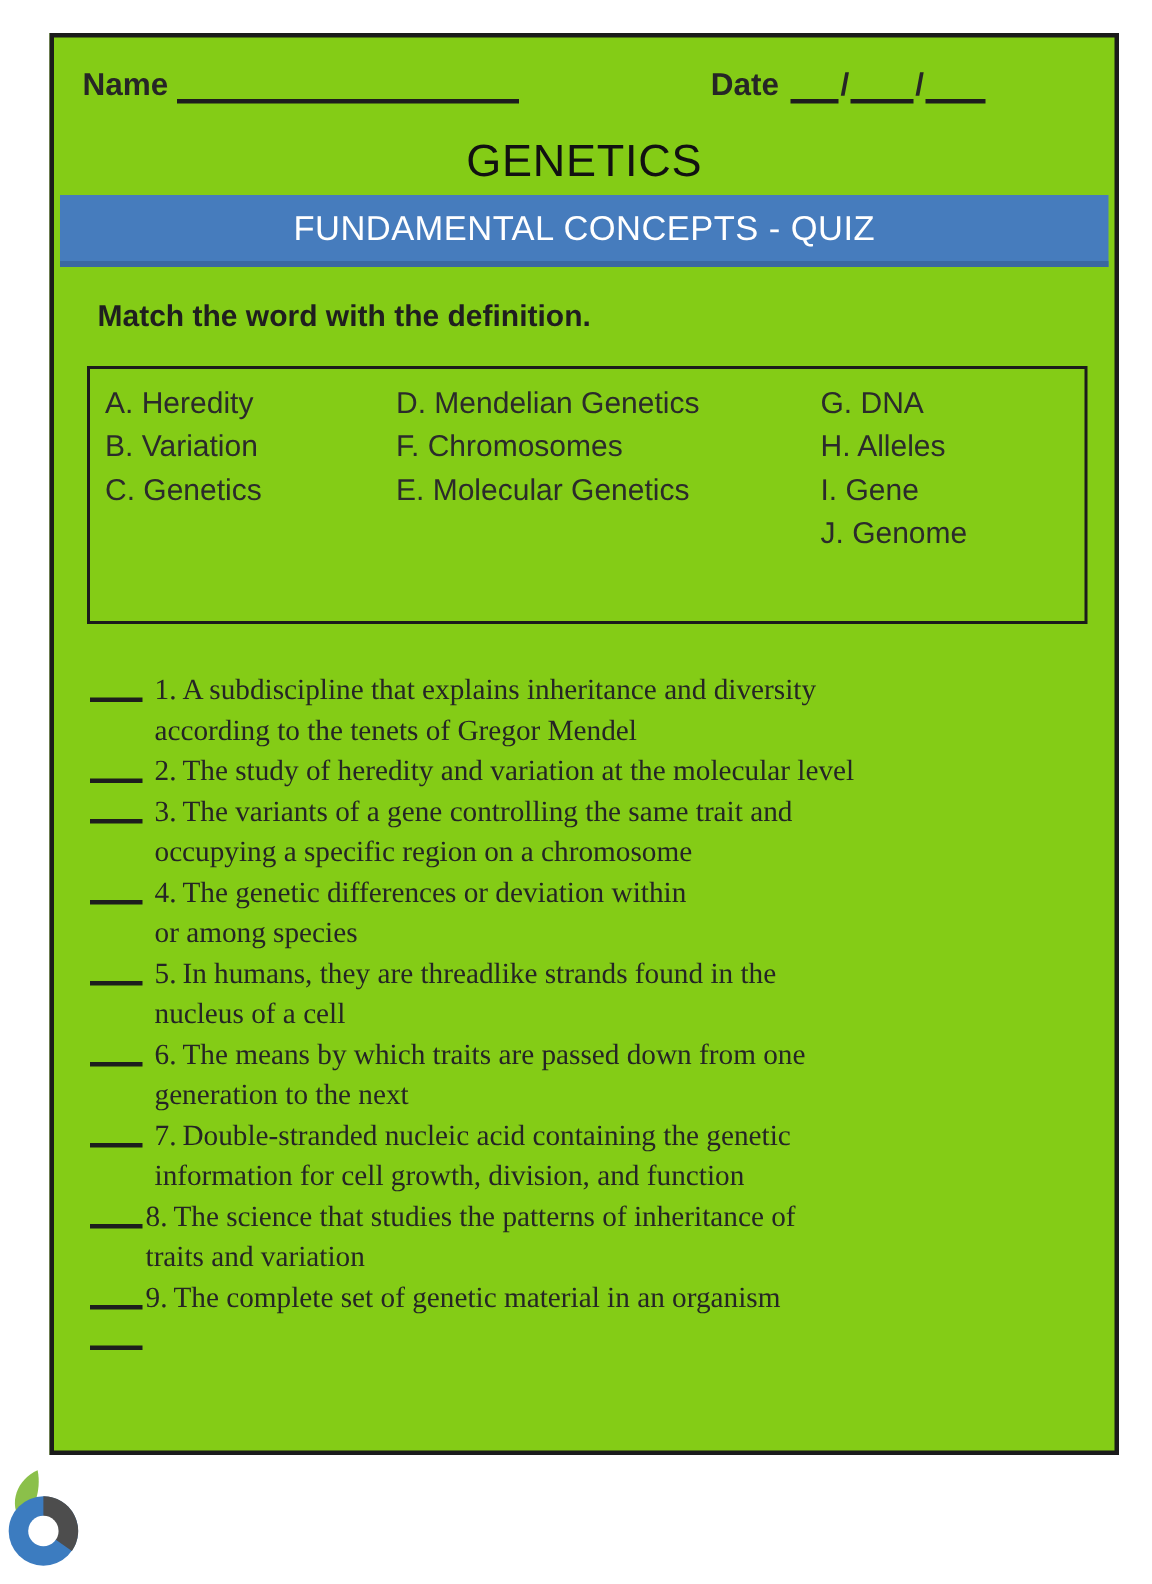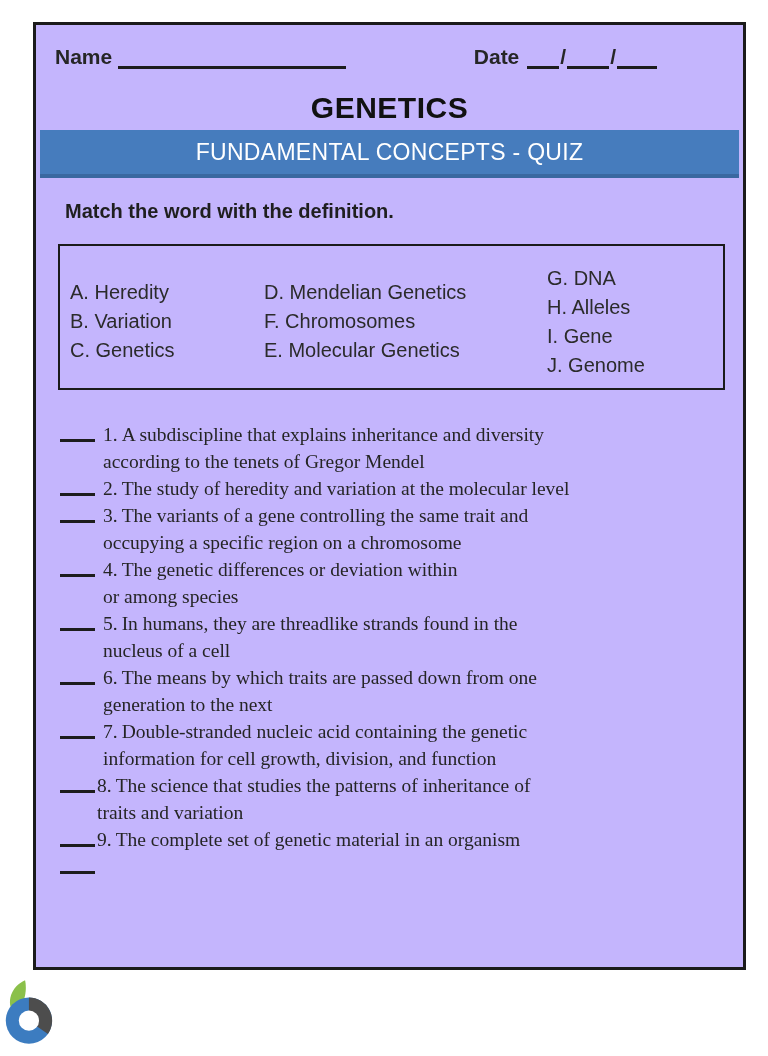--- a/index.html
+++ b/index.html
@@ -1,48 +1,48 @@
 <!DOCTYPE html>
 <html><head>
 <meta charset="utf-8">
 <style>
   * { margin: 0; padding: 0; box-sizing: border-box; }
   html, body { width: 768px; height: 1056px; background: #ffffff; font-family: "Liberation Sans", sans-serif; color: #262626; position: relative; }
 
   .sheet {
     position: absolute; left: 33px; top: 22px;
     width: 713px; height: 948px;
-    border: 3px solid #1b1b1b; background: #c4b5fd;
+    border: 3px solid #1b1b1b; background: #84cc16;
   }
 
   
   .topline { display: flex; justify-content: space-between; padding: 20px 86px 0 19px; font-weight: bold; font-size: 21px; }
   .name-group, .date-group { display: flex; align-items: flex-end; white-space: nowrap; }
   .fill-line { display: inline-block; border-bottom: 3px solid #1d1d1d; height: 20px; }
   .name-line { width: 228px; margin-left: 6px; }
   .d1 { width: 32px; margin-left: 8px; }
   .d2 { width: 42px; }
   .d3 { width: 40px; }
   .slash { font-weight: bold; padding: 0 1px; }
 
-  .title { text-align: center; font-weight: bold; font-size: 30px; letter-spacing: 0.5px; color: #111; margin-top: 22px; }
+  .title { text-align: center; font-weight: normal; font-size: 30px; letter-spacing: 0.5px; color: #111; margin-top: 22px; }
 
   .banner {
     margin: 5px 4px 0 4px; height: 48px;
     background: #467cbd; border-bottom: 4px solid #3a68a1;
     color: #ffffff; font-weight: normal; font-size: 23px;
     text-align: center; line-height: 45px; letter-spacing: 0.3px;
   }
 
   .instruction { margin: 22px 0 0 29px; font-weight: bold; font-size: 20px; color: #1f1f1f; }
 
   .word-bank {
-    margin: 21px 0 0 22px; width: 667px; height: 146px;
+    margin: 21px 0 0 22px; width: 667px; height: 172px;
     border: 2px solid #1b1b1b; display: flex; padding: 9px 0 0 10px;
-    font-size: 20px; color: #2b2b2b; align-items: center;
+    font-size: 20px; color: #2b2b2b;
   }
   .wb-col-1 { width: 194px; }
   .wb-col-2 { width: 283px; }
   .wb-col-3 { flex: 1; }
   .wb-item { line-height: 29px; white-space: nowrap; }
 
   .questions { margin: 31px 0 0 24px; font-size: 19.5px; color: #252525; width: 675px; }
   .q { display: flex; align-items: flex-start; }
   .qblank { width: 35px; flex-shrink: 0; border-bottom: 3px solid #1d1d1d; height: 21px; margin-right: 8px; }
   .q.tight .qblank { margin-right: 2px; }

